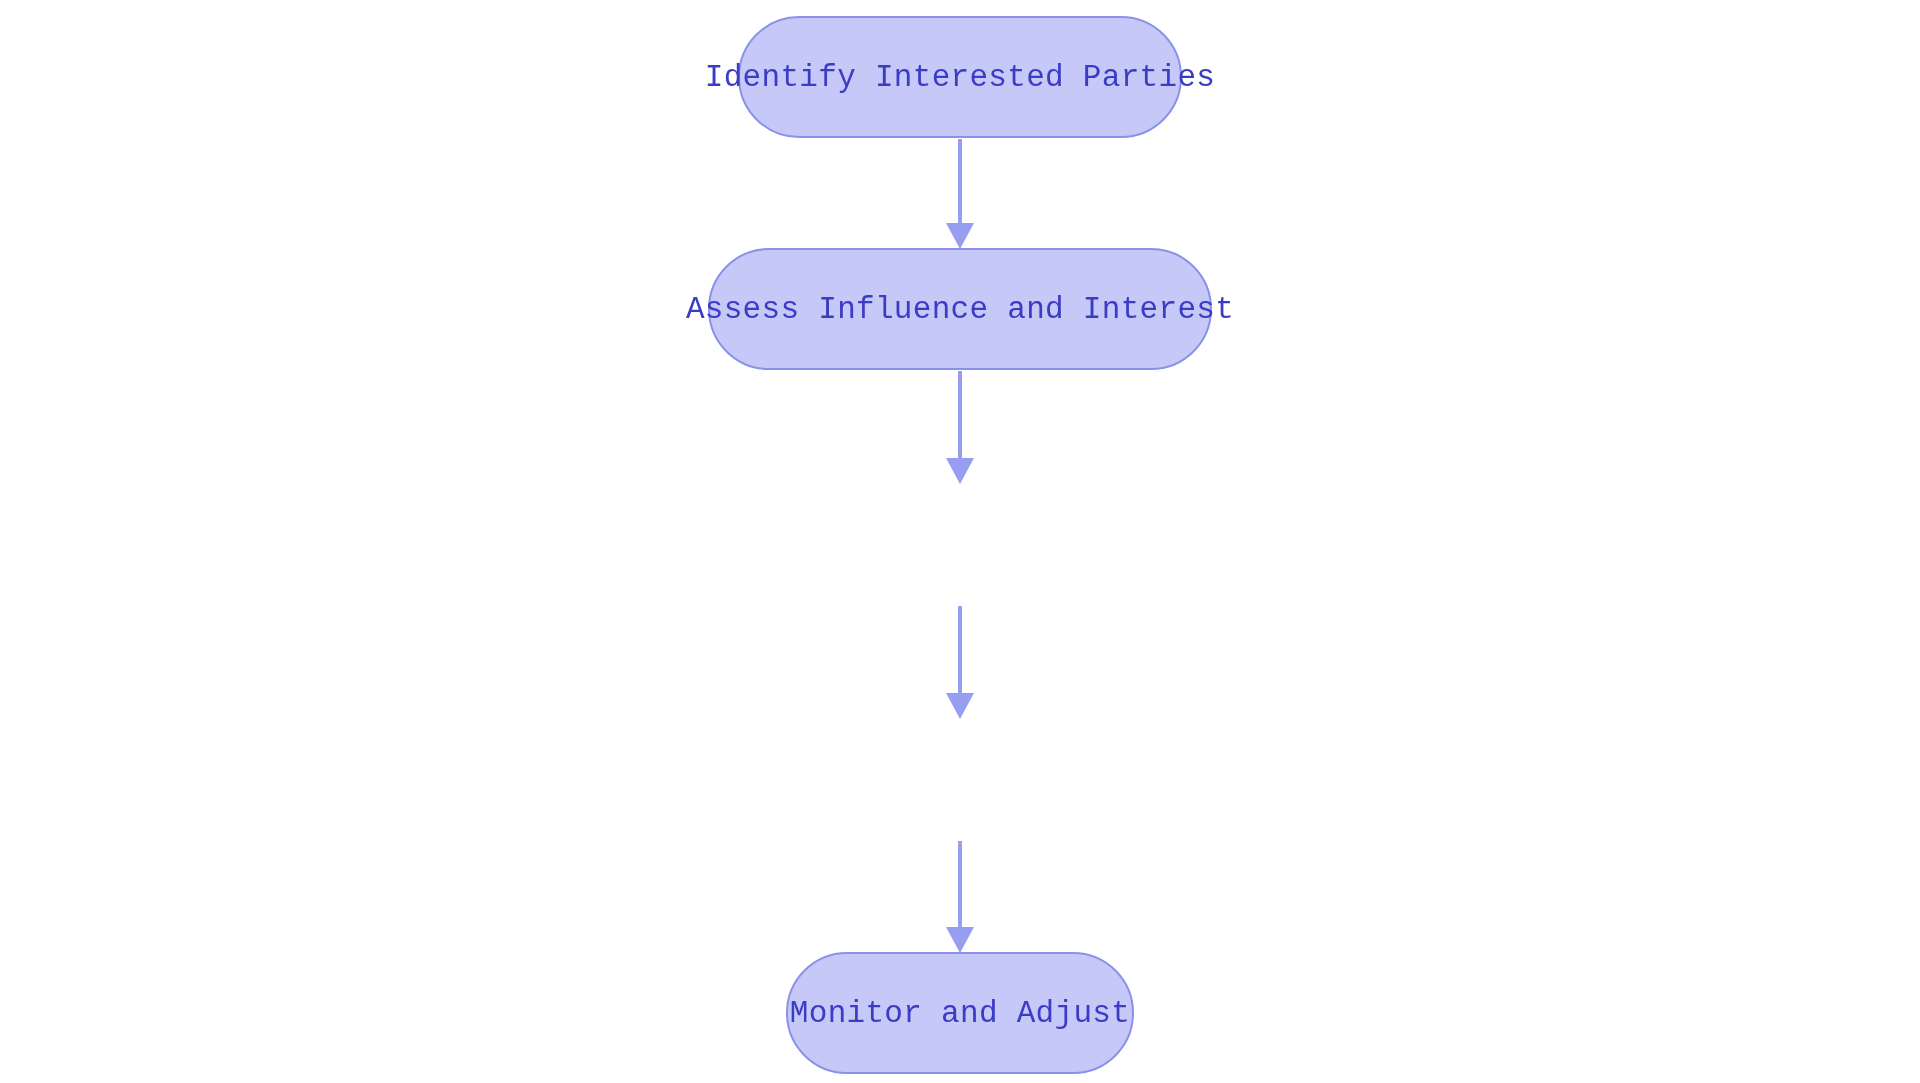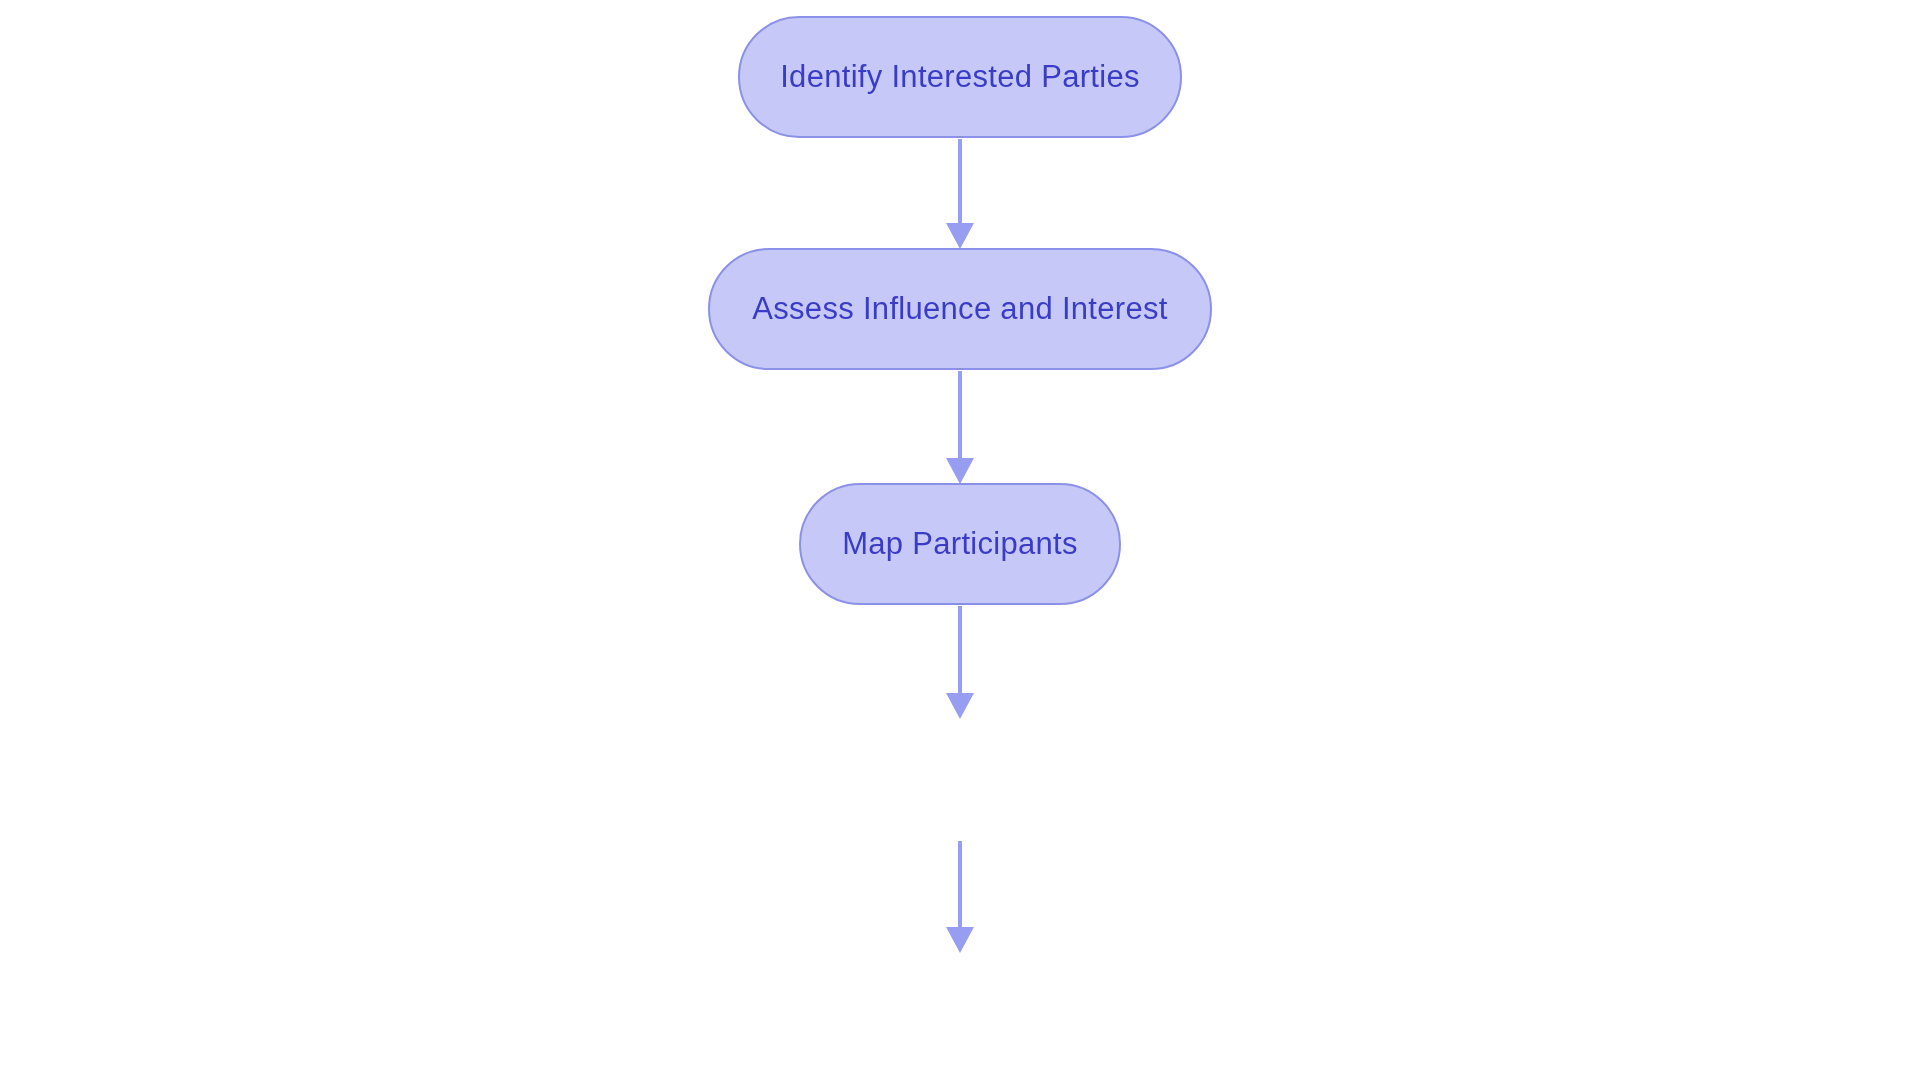--- a/index.html
+++ b/index.html
@@ -11,21 +11,21 @@
   }
   * { margin: 0; padding: 0; box-sizing: border-box; }
   html, body {
     width: 1920px; height: 1083px;
     background: var(--bg);
     font-family: "Liberation Sans", "DejaVu Sans", sans-serif;
     overflow: hidden;
   }
   .canvas {
     position: relative;
-    width: 1920px; height: 1083px;
+    width: 1920px; height: 1083px; font-family: Liberation Mono, monospace;
   }
   .node {
     position: absolute;
     left: 50%;
     transform: translateX(-50%);
     height: 122px;
     border-radius: 61px;
     background: var(--node-fill);
     border: 2px solid var(--node-border);
     display: flex;
@@ -83,29 +83,29 @@
 
   <div class="node node2">
     <span>Assess Influence and Interest</span>
   </div>
 
   <div class="arrow arrow2">
     <span class="shaft"></span>
     <span class="head"></span>
   </div>
 
-  <div class="node node3">
-    <span>Map Participants</span>
-  </div>
 
   <div class="arrow arrow3">
     <span class="shaft"></span>
     <span class="head"></span>
   </div>
 
 
   <div class="arrow arrow4">
     <span class="shaft"></span>
     <span class="head"></span>
   </div>
 
+  <div class="node node5">
+    <span>Monitor and Adjust</span>
+  </div>
 
 </div>
 
 </body></html>

